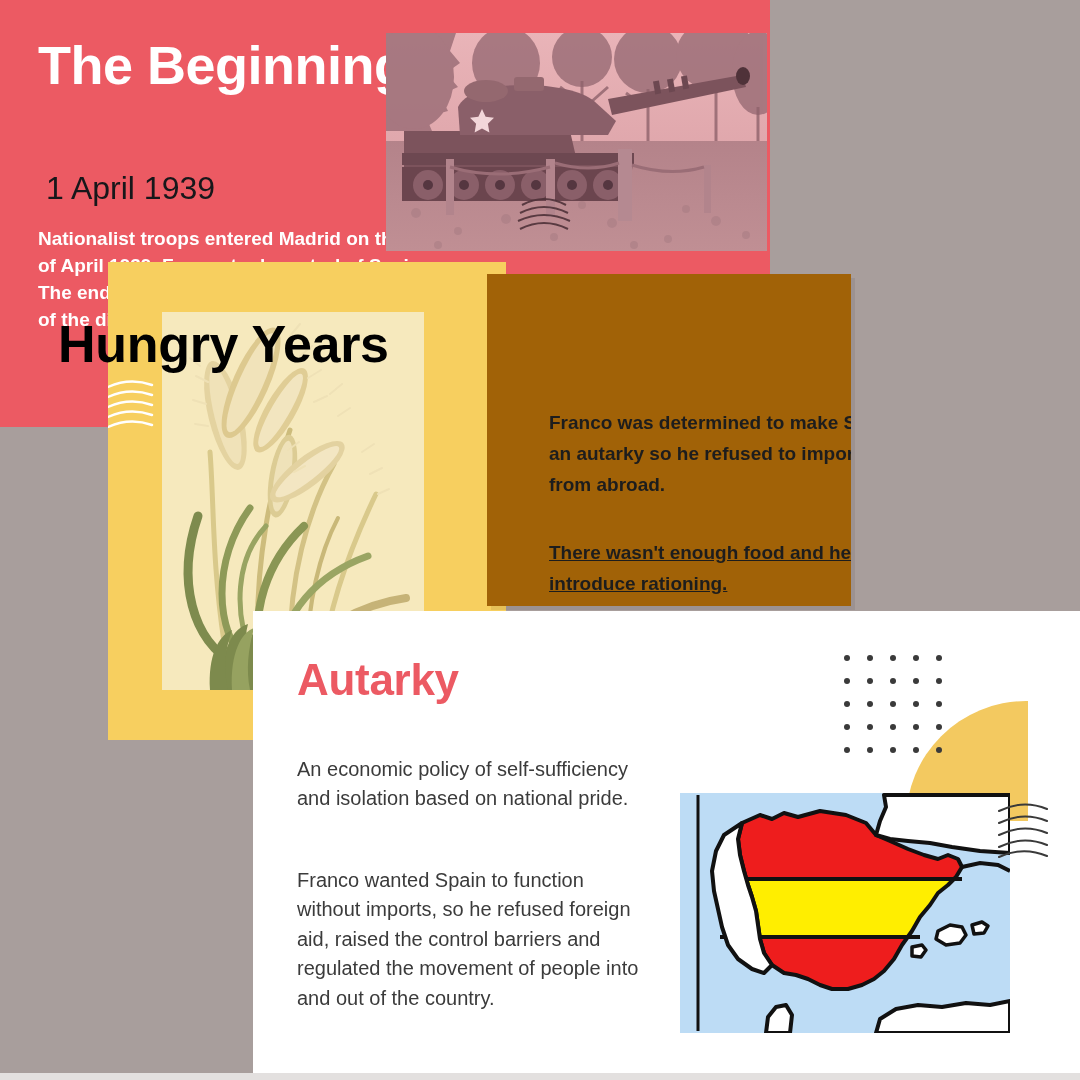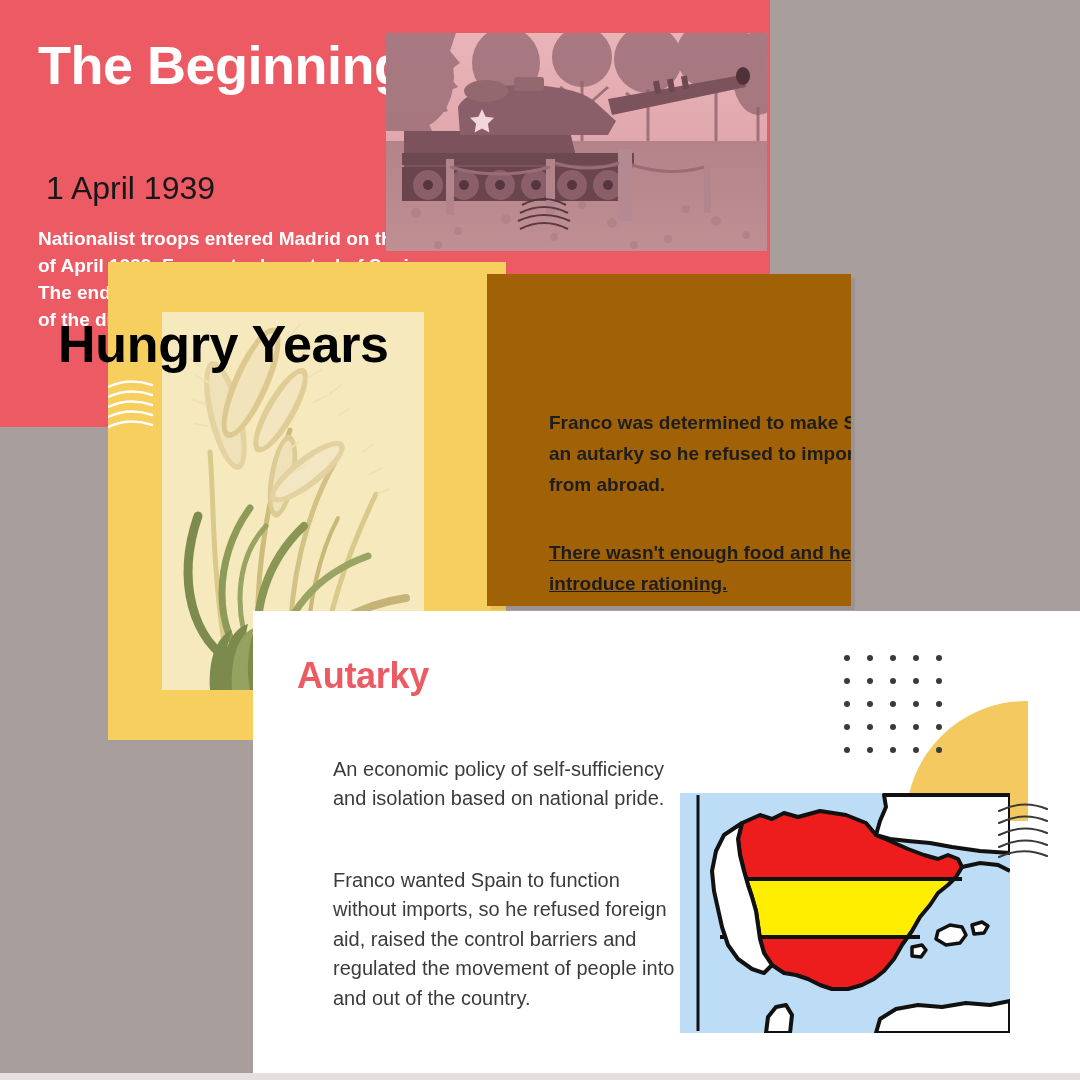--- a/index.html
+++ b/index.html
@@ -61,25 +61,25 @@
   #hungry-p1{top:134px;}
   #hungry-p2{top:264px;width:380px;text-decoration:underline;}
 
   
   #slide-autarky{
     left:253px;top:611px;width:827px;height:469px;background:#ffffff;
     box-shadow:4px 4px 0 rgba(0,0,0,0.07);
   }
   #autarky-title{
     position:absolute;left:44px;top:44px;
-    font-size:36px;font-weight:700;color:#ec5a63;letter-spacing:-0.3px;
+    font-size:44px;font-weight:700;color:#ec5a63;letter-spacing:-0.3px;
   }
   .autarky-p{
     position:absolute;left:44px;width:350px;
-    font-size:20px;font-weight:400;color:#3b3b3b;line-height:1.47;margin-left:36px;
+    font-size:20px;font-weight:400;color:#3b3b3b;line-height:1.47;
   }
   #autarky-p1{top:144px;}
   #autarky-p2{top:255px;}
 
   #autarky-dots{position:absolute;left:590px;top:43px;width:104px;height:104px;}
   #autarky-quarter{
     position:absolute;left:653px;top:90px;width:122px;height:120px;
     background:#f3c960;border-top-left-radius:122px;
   }
   #map-figure{

